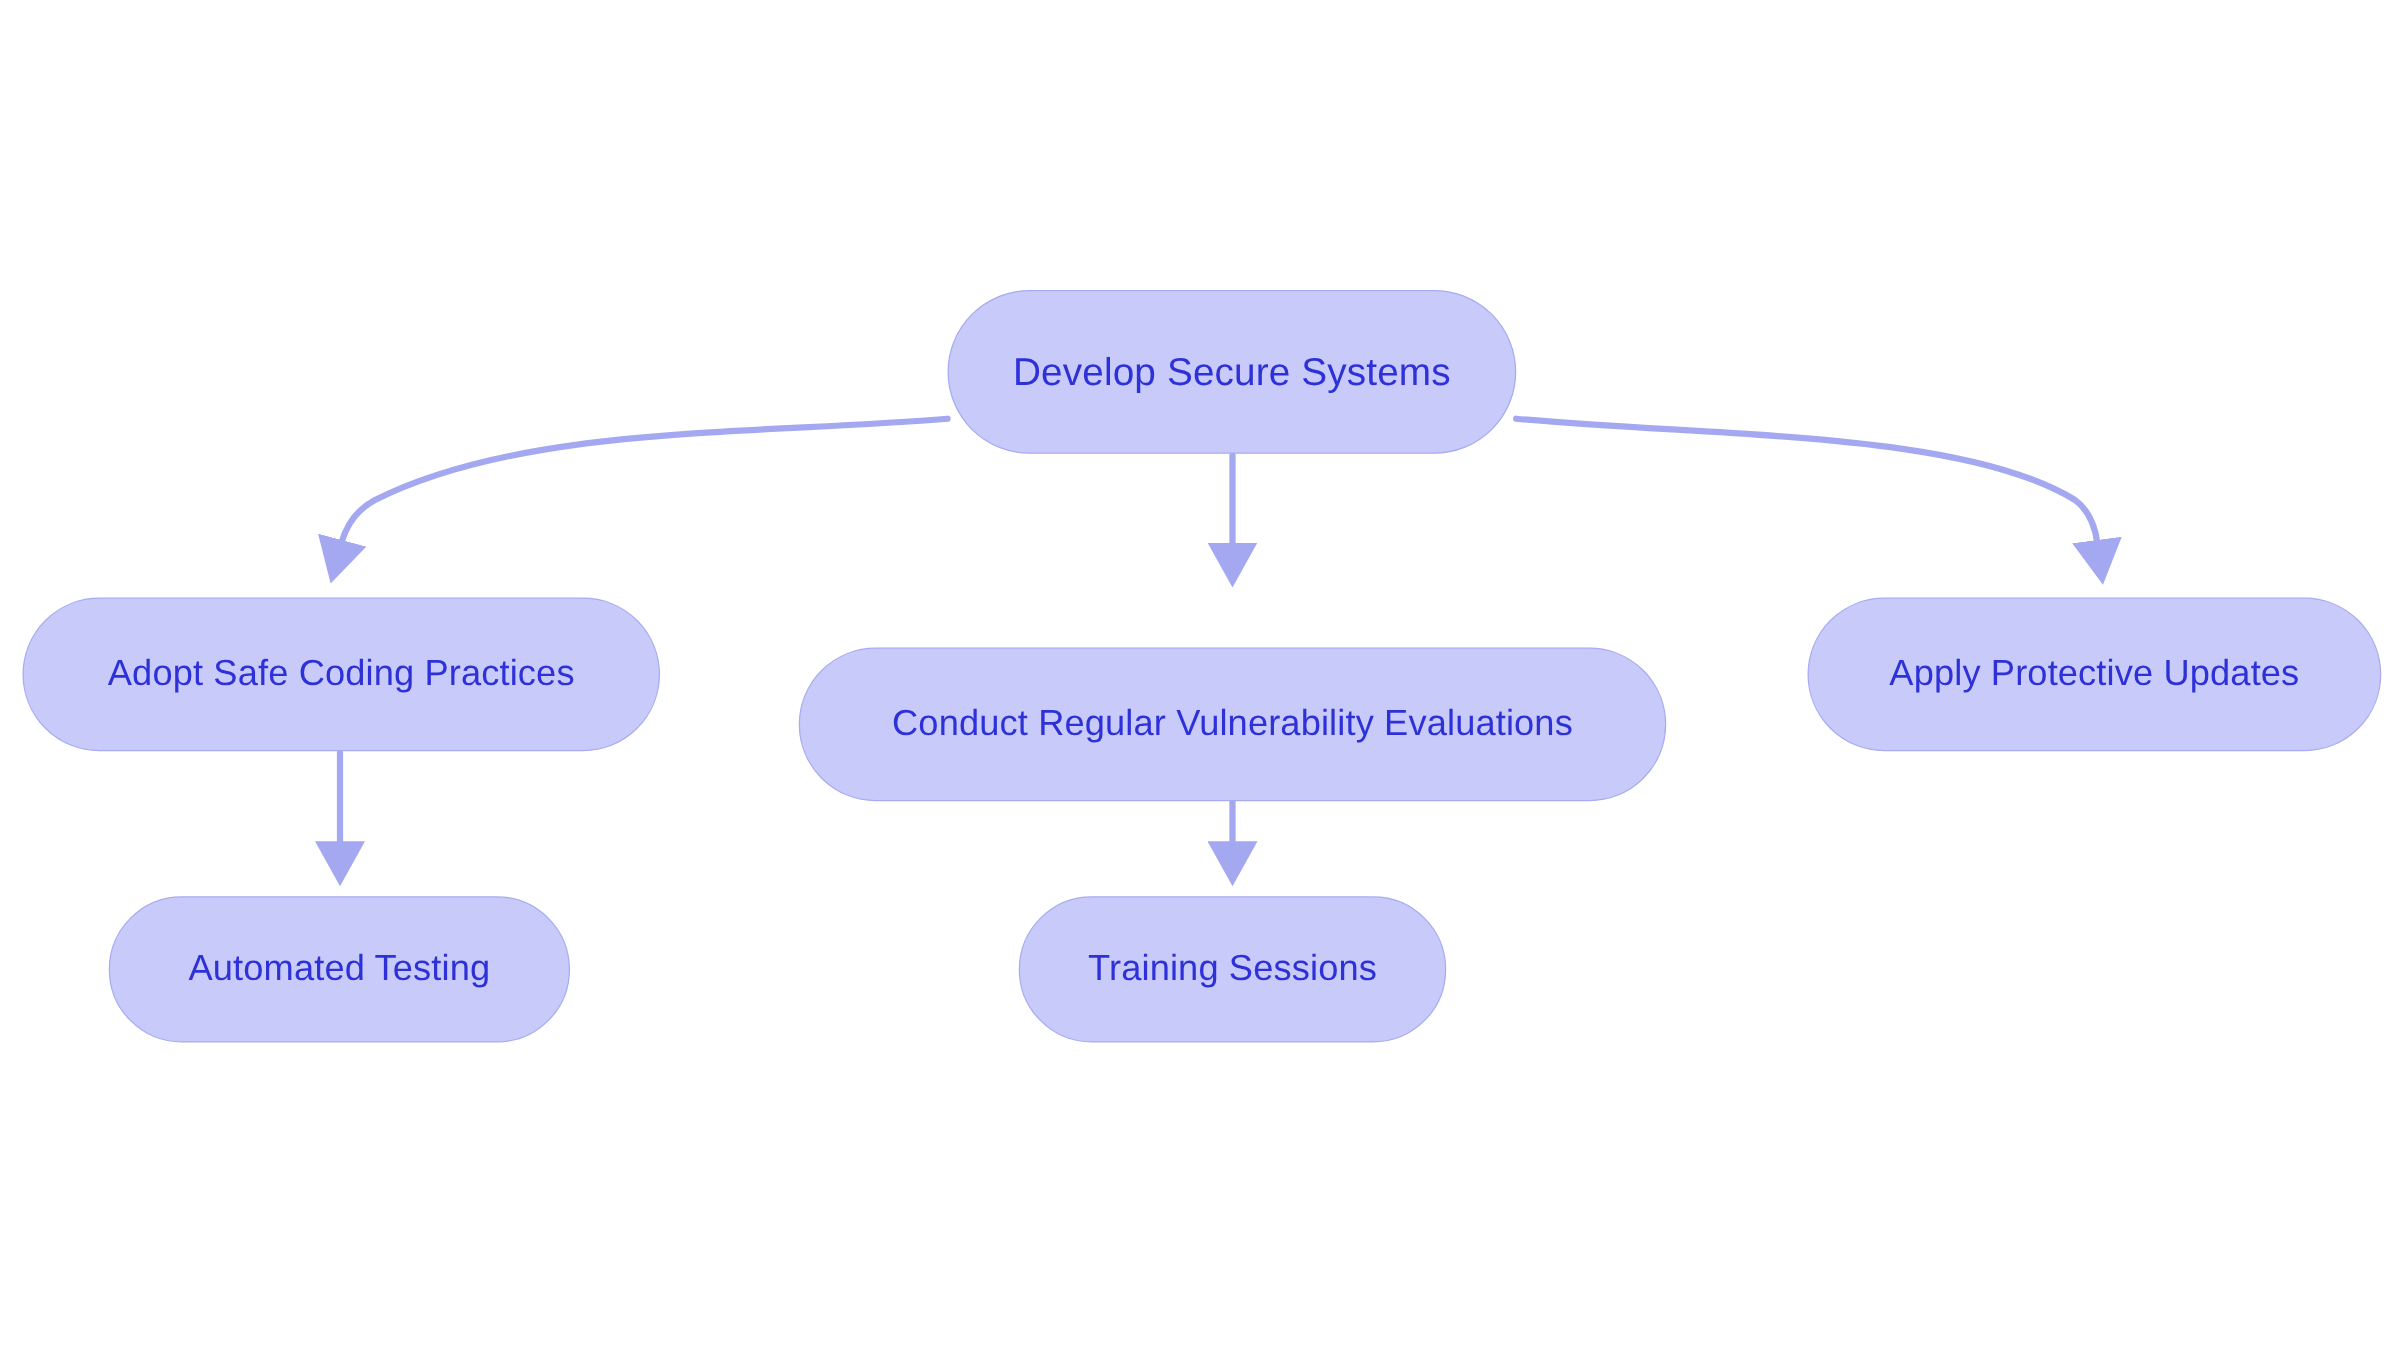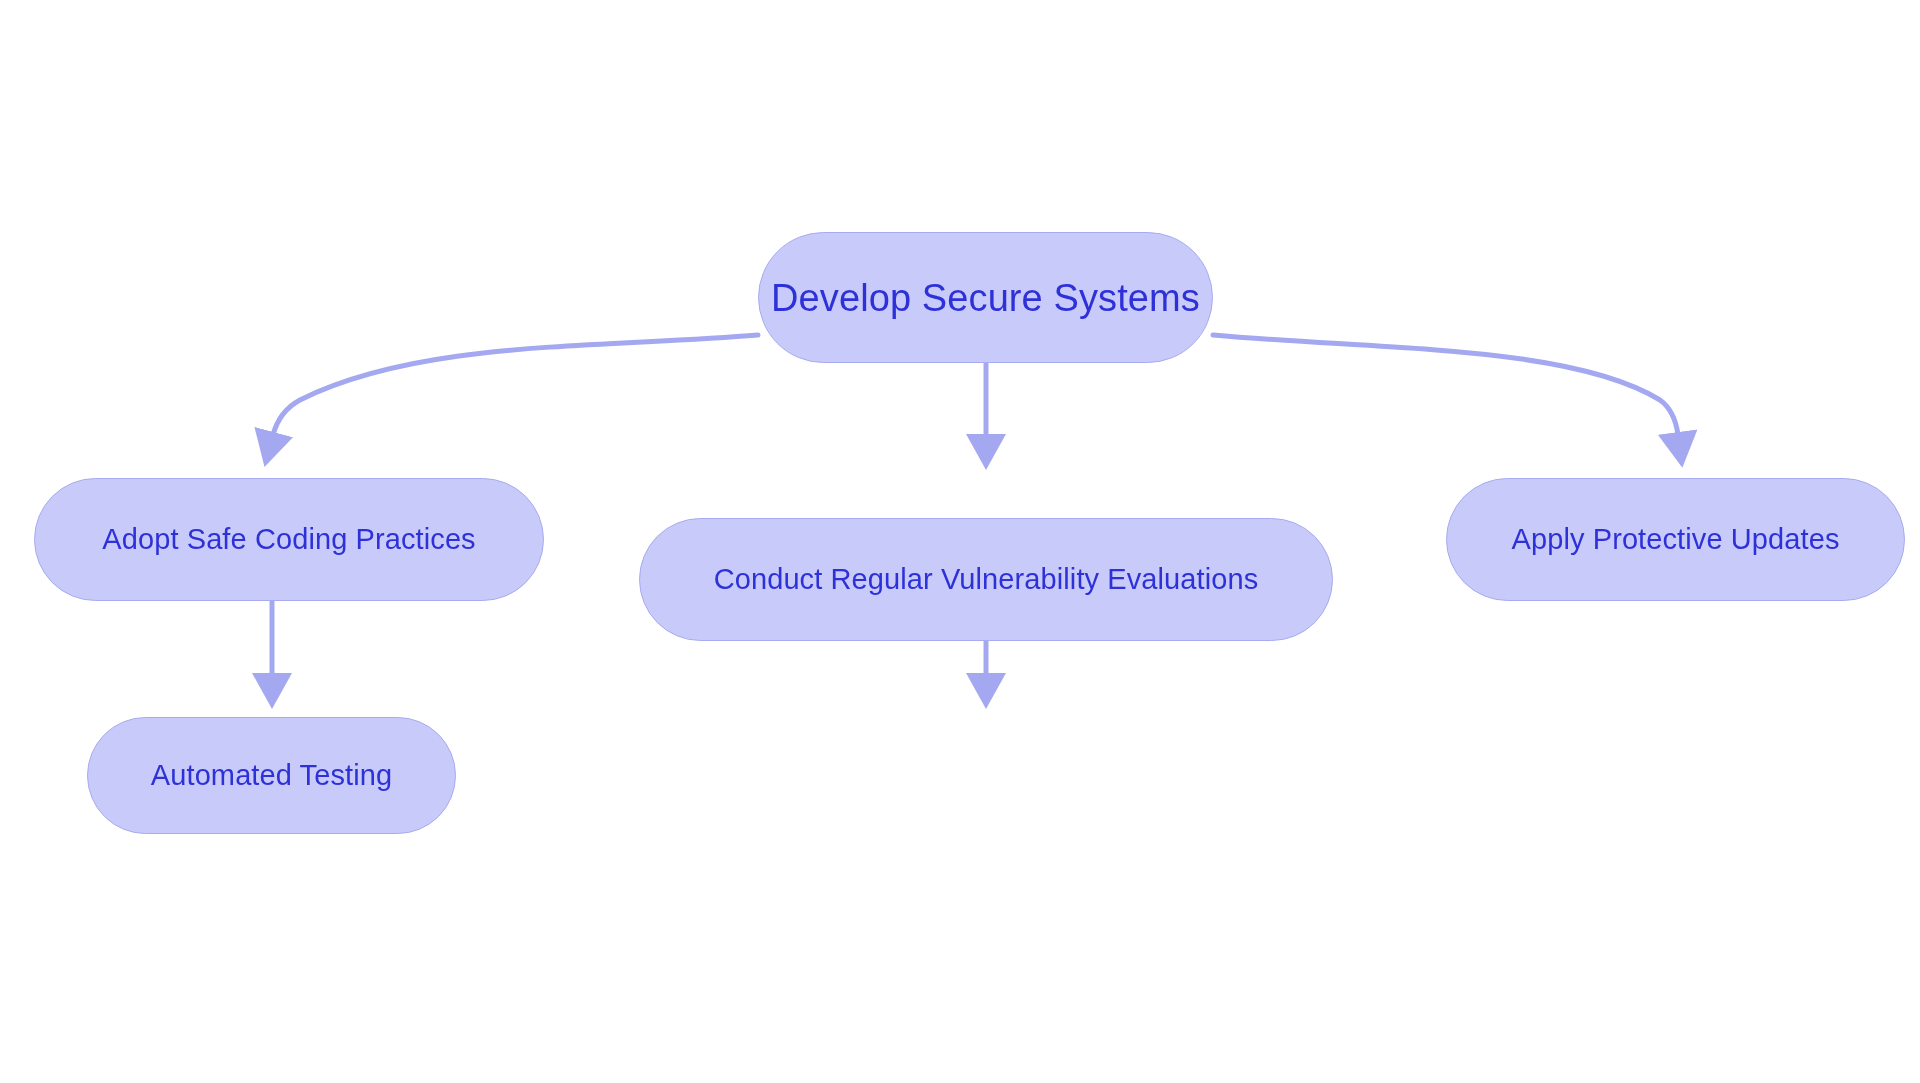--- a/index.html
+++ b/index.html
@@ -36,22 +36,22 @@
     white-space: nowrap;
   }
   .node-label {
     font-size: 29px;
     font-weight: 400;
     letter-spacing: 0.1px;
     line-height: 1;
     color: #2f31d8;
   }
   .node-root       { left: 758px;  top: 232px; width: 455px;  height: 131px; }
-  .node-root .node-label { font-size: 38px; }
-  .node-coding     { left: 34px;   top: 478px; width: 510px;  height: 123px; }
+  .node-root .node-label { font-size: 31px; }
+  .node-coding     { left: 18px;   top: 478px; width: 510px;  height: 123px; }
   .node-vuln       { left: 639px;  top: 478px; width: 694px;  height: 123px; margin-top: 40px; }
   .node-updates    { left: 1446px; top: 478px; width: 459px;  height: 123px; text-align: center; }
   .node-automated  { left: 87px;   top: 717px; width: 369px;  height: 117px; text-align: center; }
   .node-training   { left: 815px;  top: 717px; width: 342px;  height: 117px; }
 </style>
 </head>
 <body>
 
 <div id="canvas">
 
@@ -86,14 +86,17 @@
   </div>
 
   <div class="node node-updates">
     <span class="node-label">Apply Protective Updates</span>
   </div>
 
   <div class="node node-automated">
     <span class="node-label">Automated Testing</span>
   </div>
 
+  <div class="node node-training">
+    <span class="node-label">Training Sessions</span>
+  </div>
 
 </div>
 
 </body></html>

